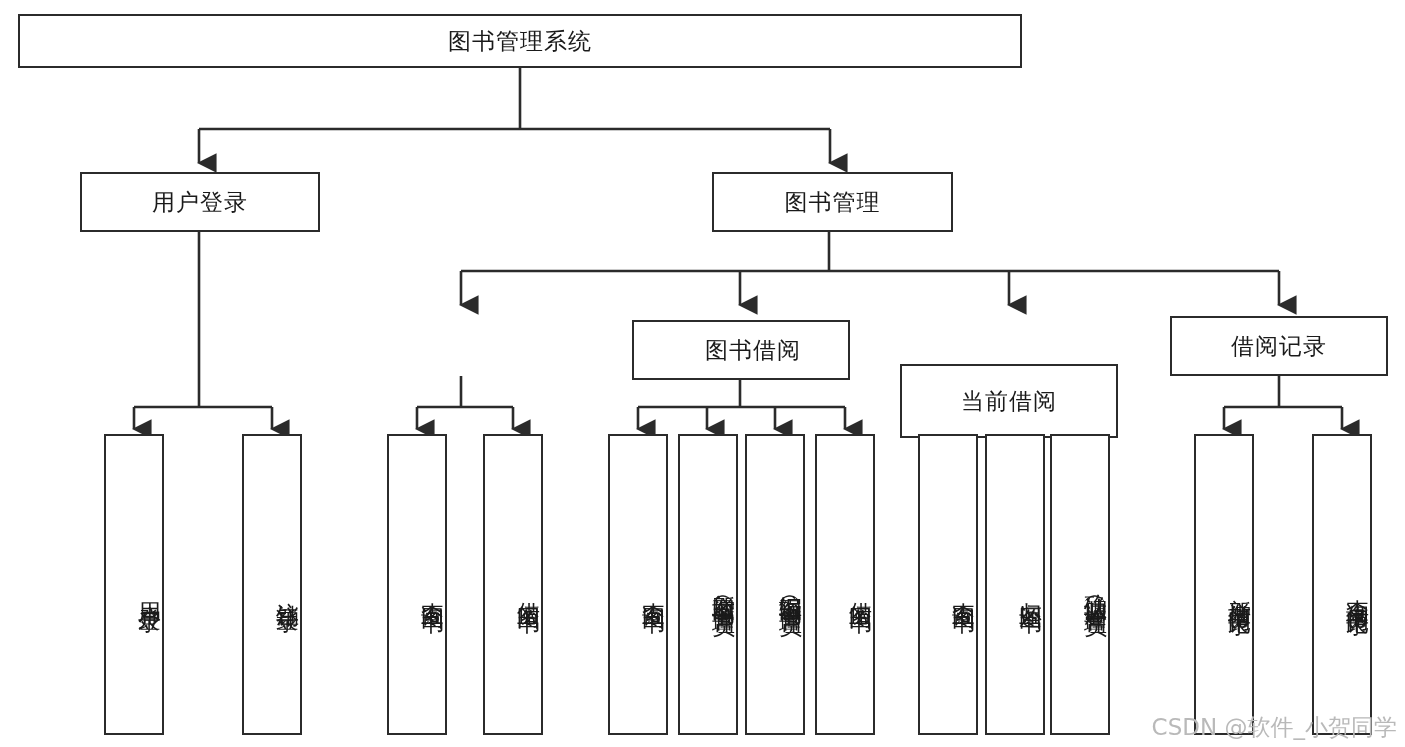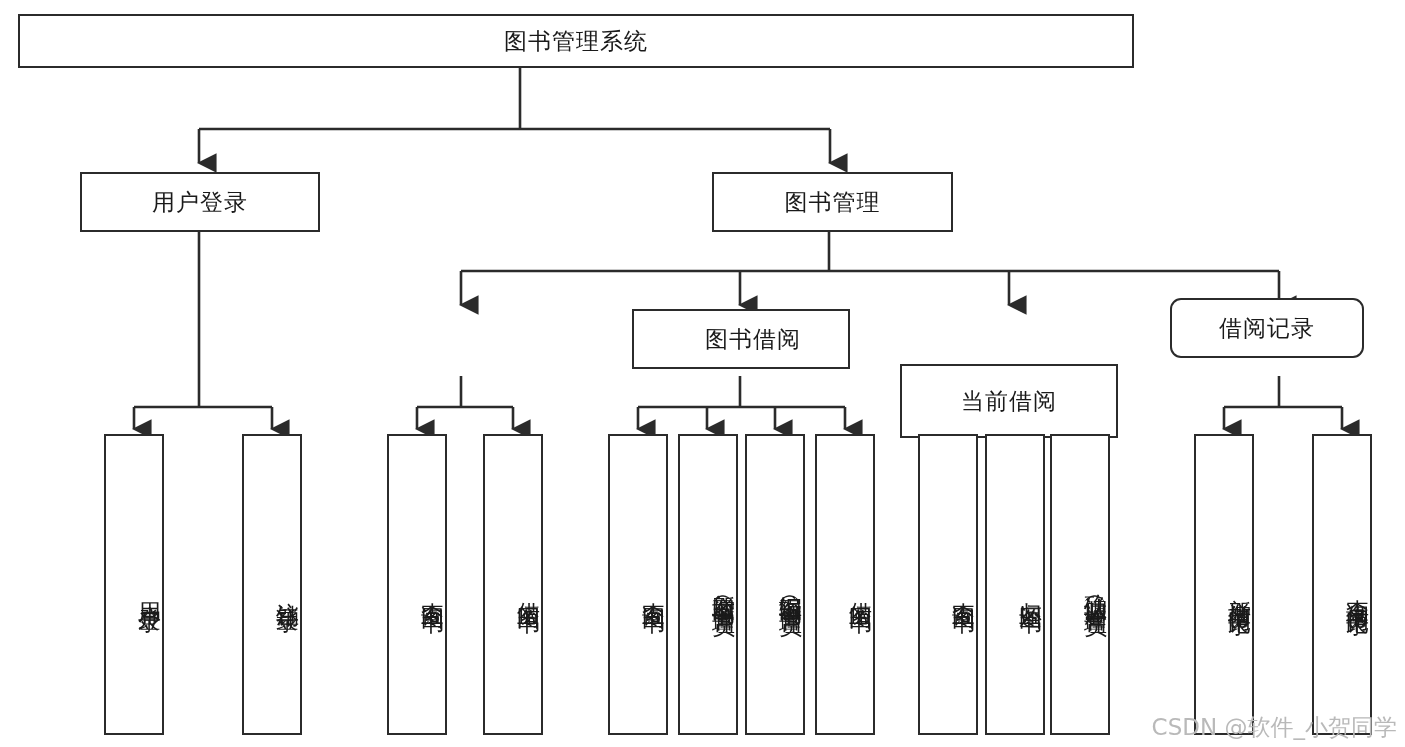--- a/index.html
+++ b/index.html
@@ -110,38 +110,38 @@
       <path d="M 1014 407 L 1014 429" marker-end="url(#arrow)"></path>
       <path d="M 1080 407 L 1080 429" marker-end="url(#arrow)"></path>
 
       <path d="M 1279 376 L 1279 407"></path>
       <path d="M 1224 407 L 1342 407"></path>
       <path d="M 1224 407 L 1224 429" marker-end="url(#arrow)"></path>
       <path d="M 1342 407 L 1342 429" marker-end="url(#arrow)"></path>
     </g>
   </svg>
 
-  <div class="node horizontal" style="left:18px; top:14px; width:1116px; height:54px;">
+  <div class="node horizontal" style="left:18px; top:14px; width:1004px; height:54px;">
     <span class="label">图书管理系统</span>
   </div>
 
   <div class="node horizontal" style="left:80px; top:172px; width:240px; height:60px;">
     <span class="label">用户登录</span>
   </div>
   <div class="node horizontal" style="left:712px; top:172px; width:241px; height:60px;">
     <span class="label">图书管理</span>
   </div>
 
-  <div class="node horizontal" style="left:632px; top:309px; width:218px; height:60px;padding-left:24px;">
+  <div class="node horizontal" style="left:632px; top:320px; width:218px; height:60px;padding-left:24px;">
     <span class="label">图书借阅</span>
   </div>
   <div class="node horizontal" style="left:900px; top:316px; width:218px; height:74px;margin-top:48px;">
     <span class="label">当前借阅</span>
   </div>
-  <div class="node horizontal" style="left:1170px; top:298px; width:194px; height:60px;border-radius:11px;">
+  <div class="node horizontal" style="left:1170px; top:316px; width:218px; height:60px;">
     <span class="label">借阅记录</span>
   </div>
 
   <div class="node vertical" style="left:104px; top:434px; width:60px; height:301px;">
     <span class="label">用户登录</span>
   </div>
   <div class="node vertical" style="left:242px; top:434px; width:60px; height:301px;">
     <span class="label">注销登录</span>
   </div>
 

